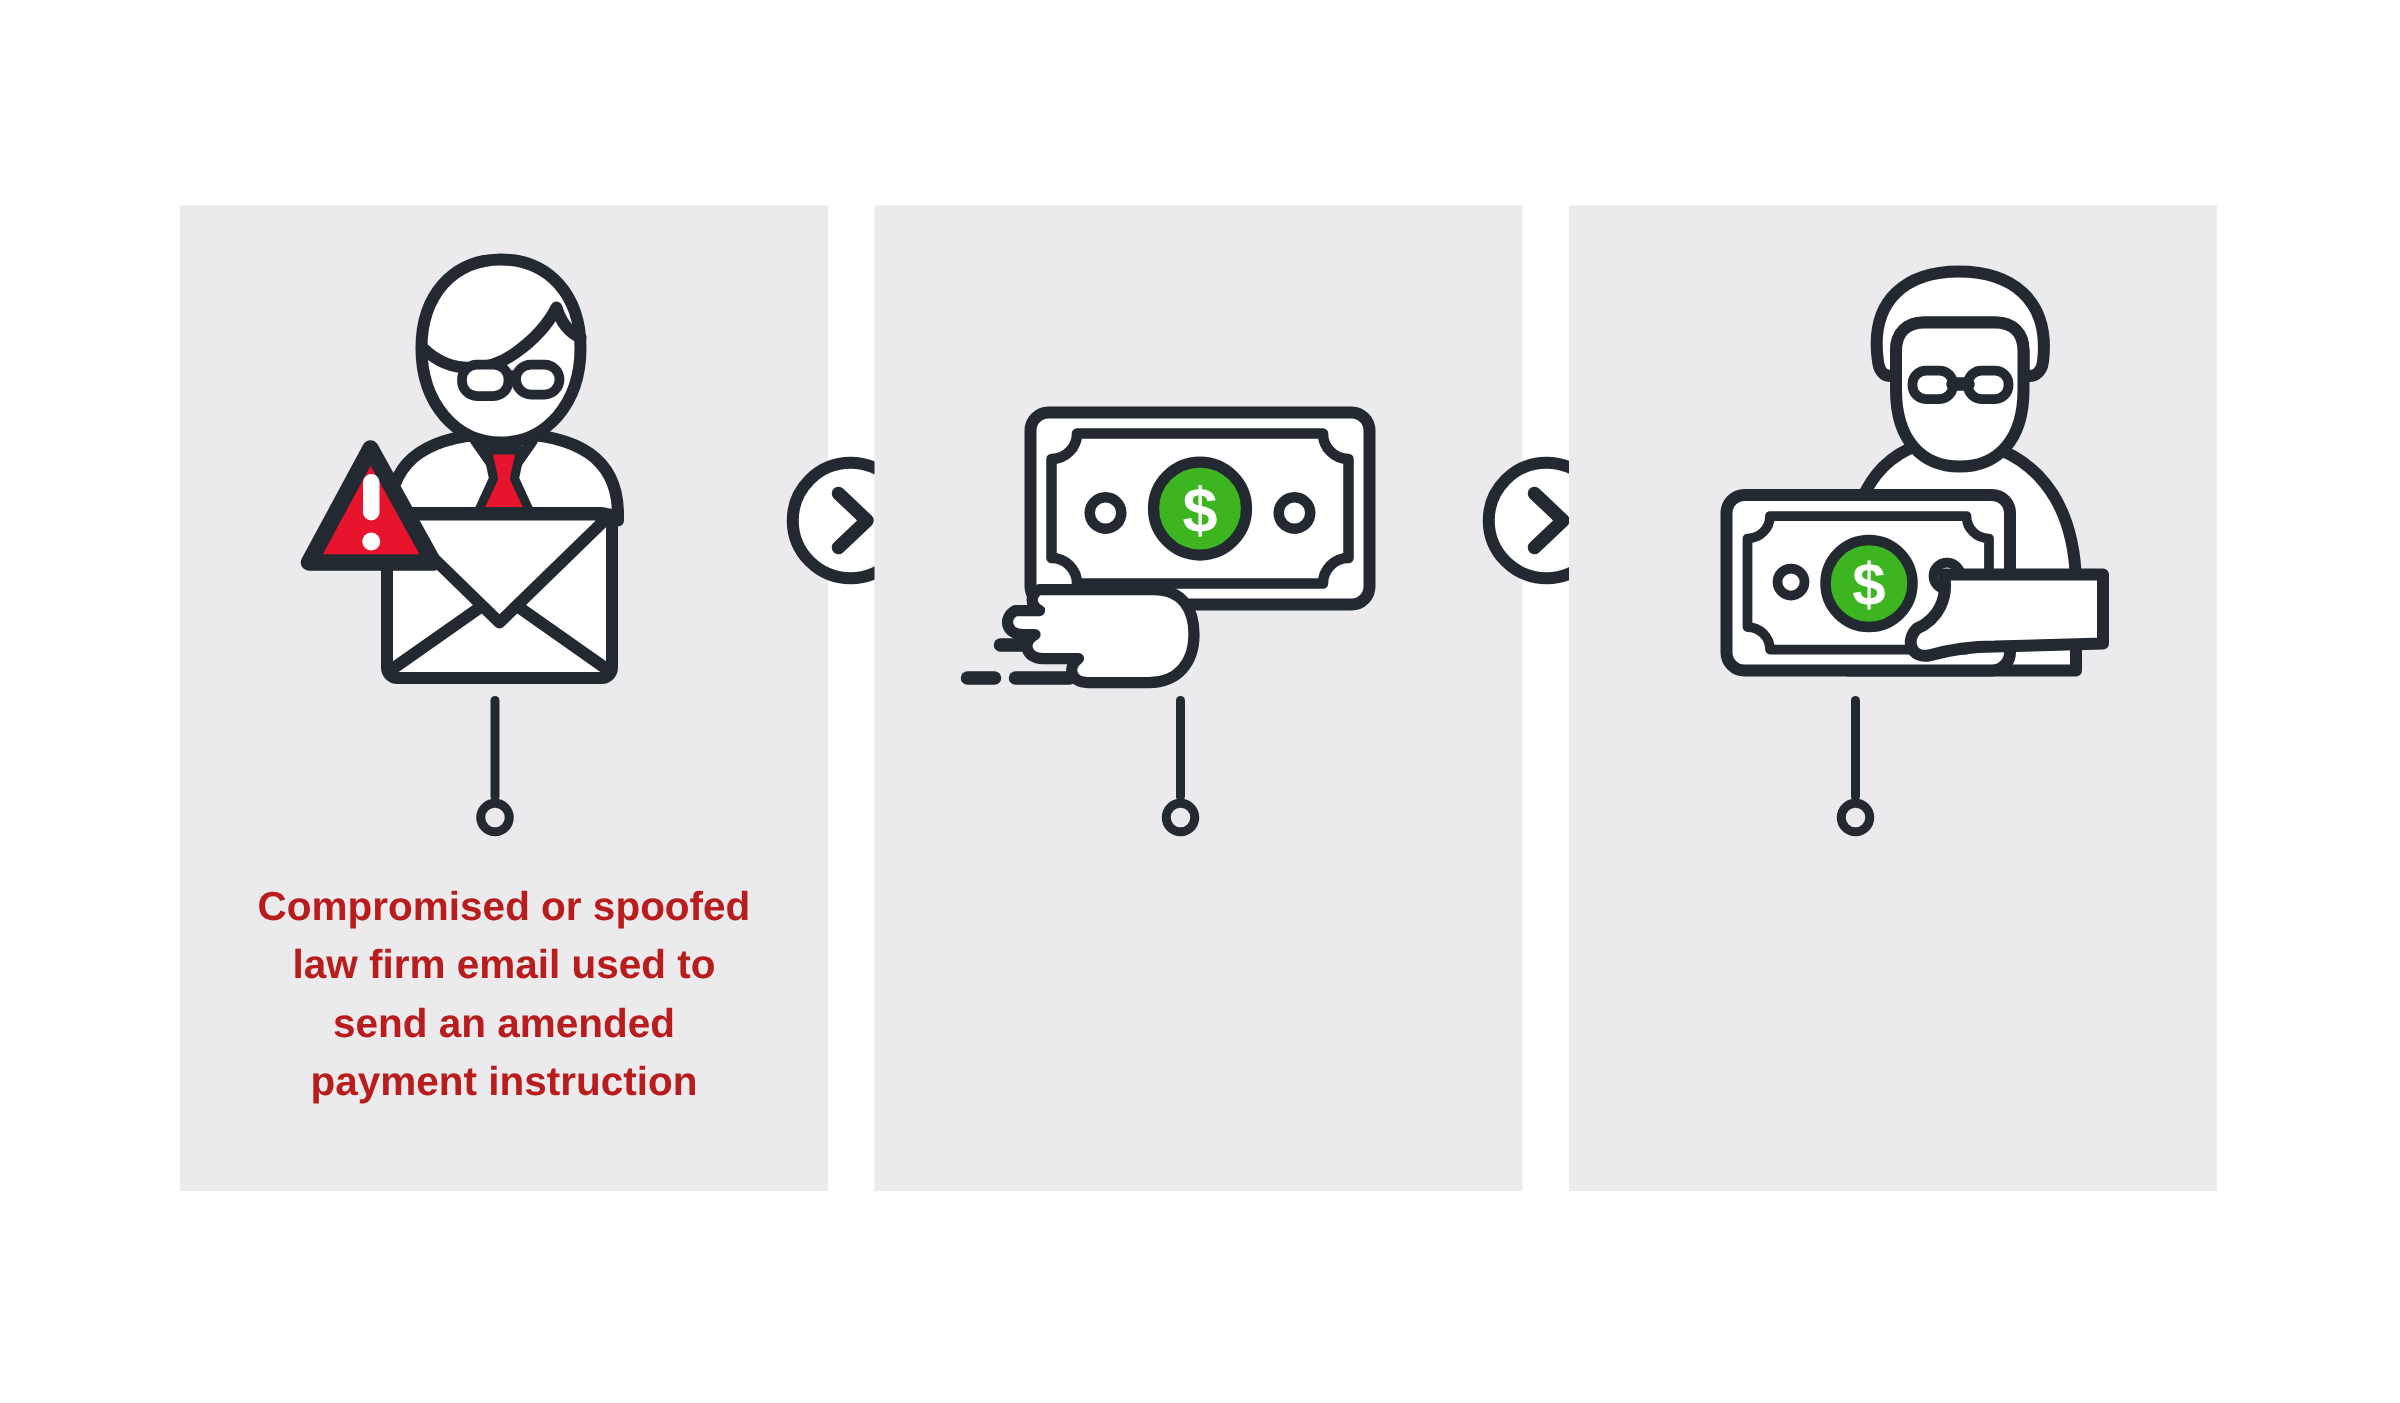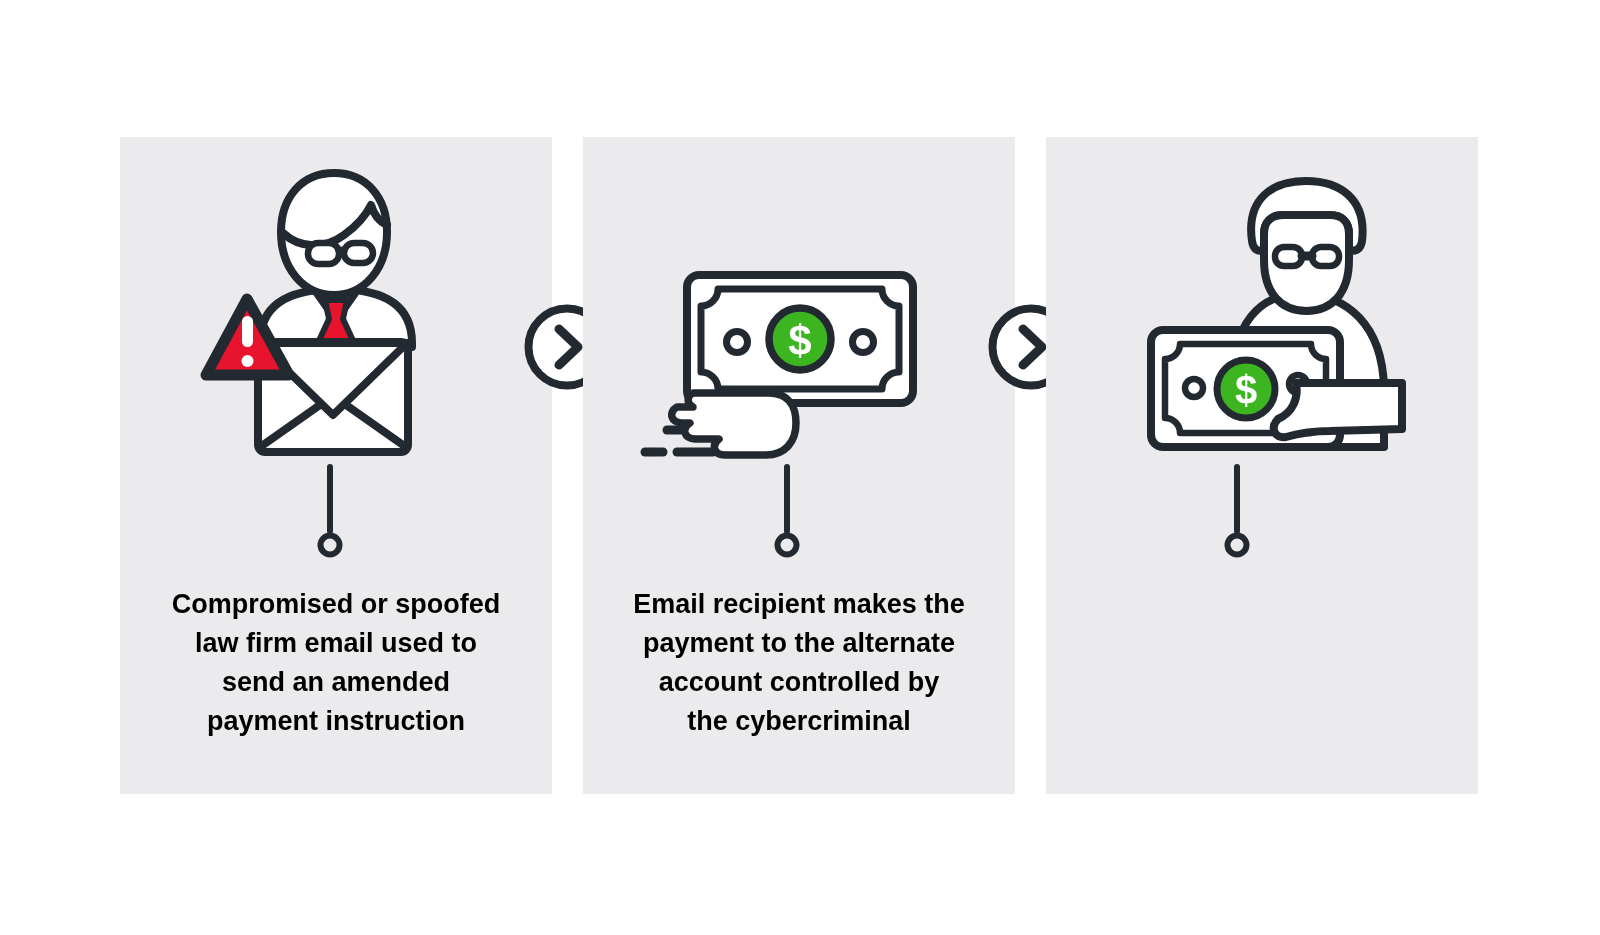--- a/index.html
+++ b/index.html
@@ -14,21 +14,21 @@
     background:#ebebed;
   }
   .panel.p1{left:120px;}
   .panel.p2{left:583px;}
   .panel.p3{left:1046px;}
   .panel svg.art{position:absolute;left:0;top:0;width:432px;height:657px;}
   .caption{
     position:absolute;top:448px;left:4%;width:92%;margin:0;
     text-align:center;
     font-size:27px;line-height:39px;font-weight:bold;
-    color:#000000;
+    color:#b91c1c;
     white-space:pre-line;
   }
   .arrow{position:absolute;top:302px;width:90px;height:90px;}
   .arrow.a1{left:522px;}
   .arrow.a2{left:986px;}
 </style>
 </head>
 <body>
 
 <div class="canvas">
@@ -107,24 +107,20 @@
         </g>
 
         <path d="M 110,256 L 186,256 C 206,256 213,270 213,286 C 213,305 202,318 183,318 L 142,318 C 131,318 128,308 136,302 L 112,302 C 101,302 98,291 107,286 L 99,286 C 88,286 85,275 94,270 L 110,270 C 103,266 104,259 110,256 Z" fill="#ffffff" stroke-width="7.5"></path>
 
         <g>
           <path d="M 204,330 L 204,394" fill="none" stroke-width="6"></path>
           <circle cx="204" cy="408" r="9.5" fill="none" stroke-width="6"></circle>
         </g>
       </g>
     </svg>
-    <p class="caption">Email recipient makes the
-payment to the alternate
-account controlled by
-the cybercriminal</p>
   </section>
 
   <div class="arrow a2">
     <svg viewBox="0 0 90 90" width="90" height="90">
       <circle cx="45" cy="45" r="38.5" fill="#ffffff" stroke="#232930" stroke-width="8"></circle>
       <polyline points="37,27 56,45 37,63" fill="none" stroke="#232930" stroke-width="9" stroke-linecap="round" stroke-linejoin="round"></polyline>
     </svg>
   </div>
 
   <section class="panel p3">

